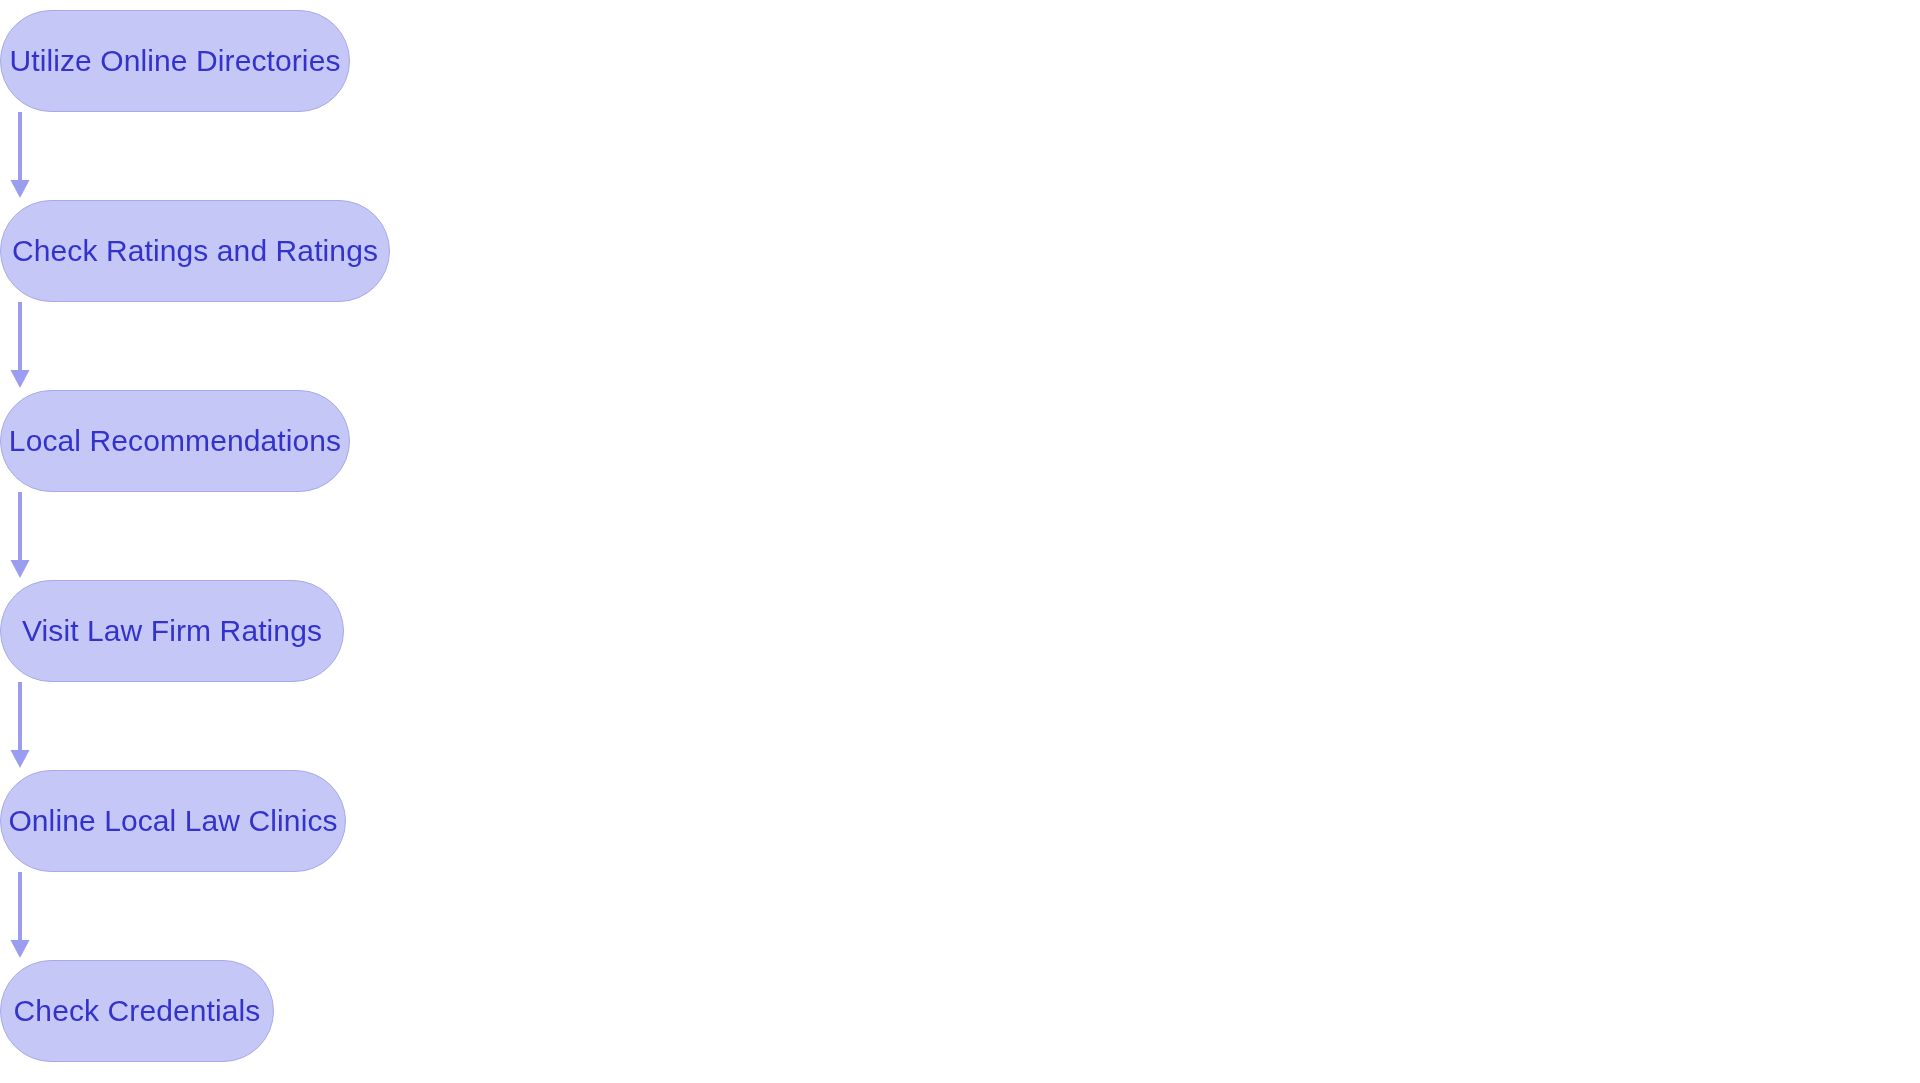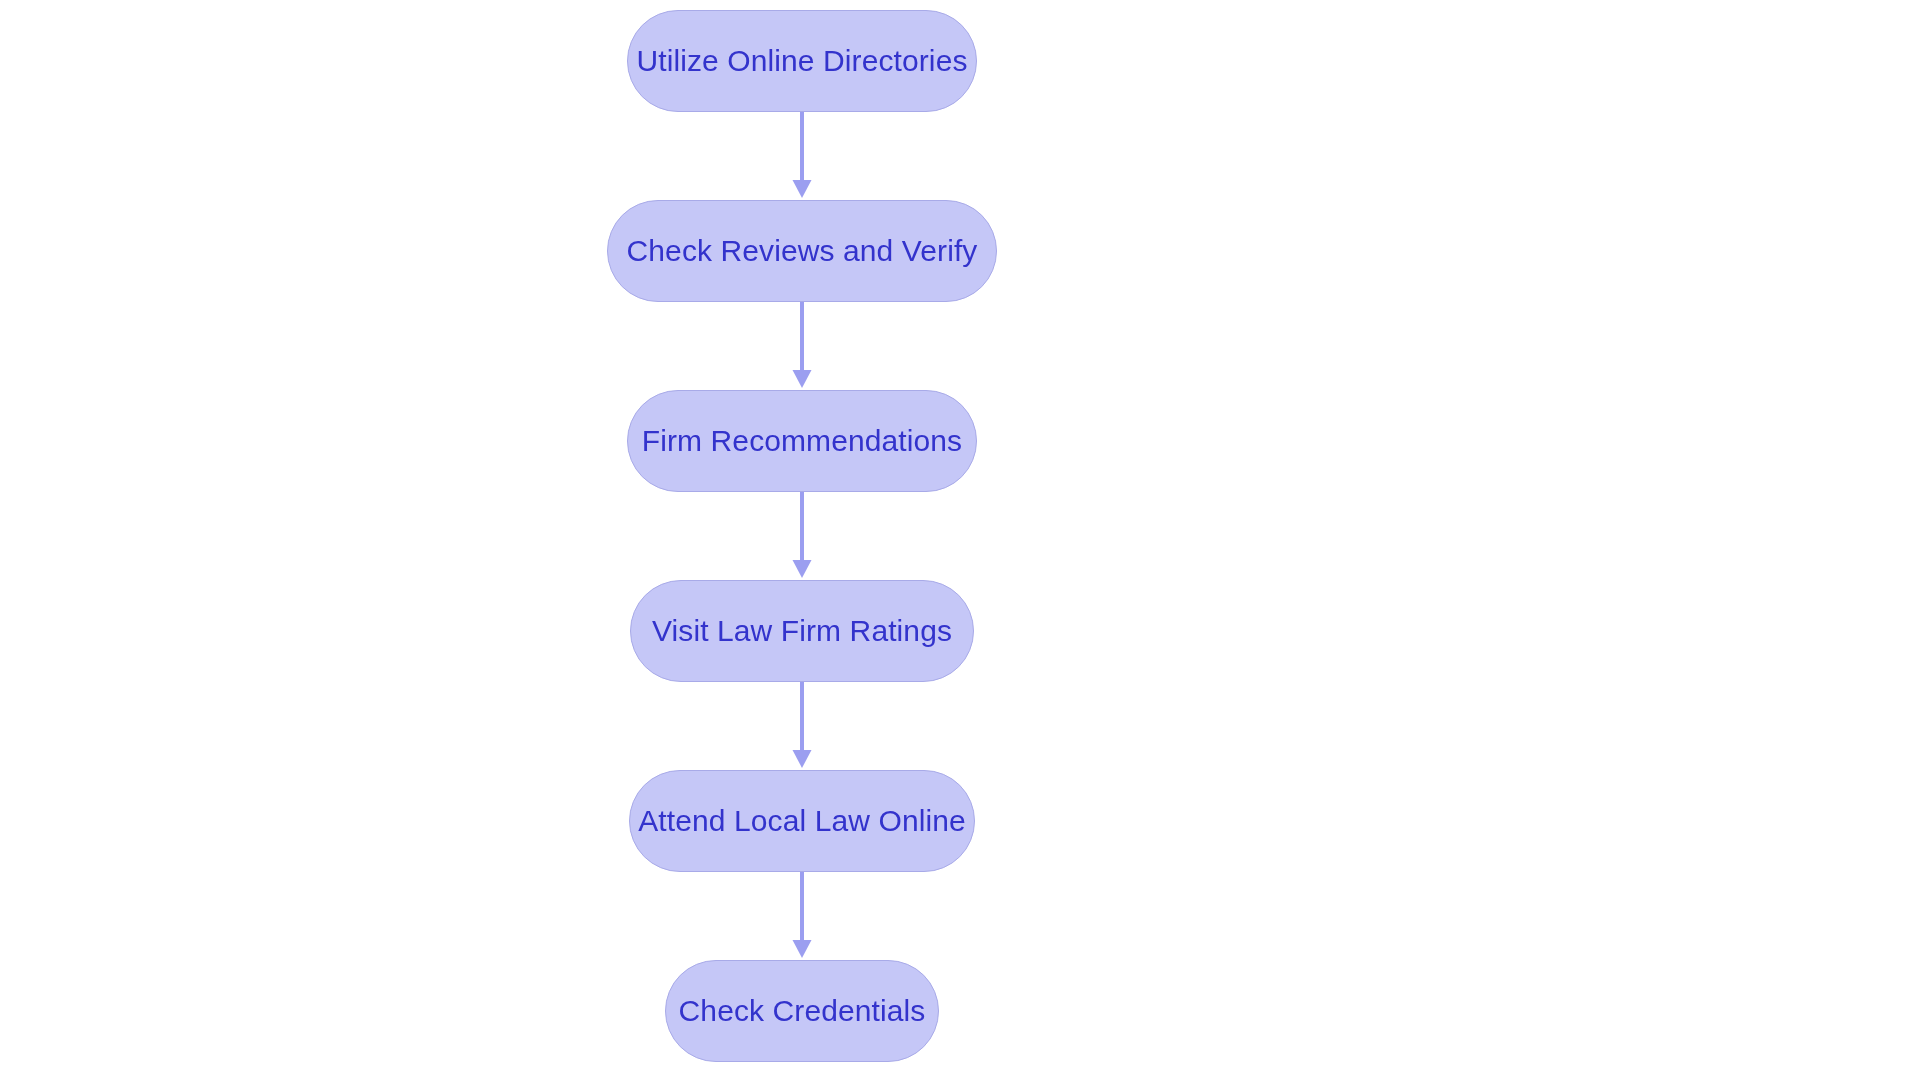--- a/index.html
+++ b/index.html
@@ -20,21 +20,20 @@
     background: #ffffff;
   }
   .flow-column {
     position: absolute;
     left: 0;
     top: 0;
     width: 1604px;
     height: 1083px;
     display: flex;
     flex-direction: column;
-    align-items: center;
     justify-content: flex-start;
     padding-top: 10px;
     box-sizing: border-box;
   }
   .node {
     box-sizing: border-box;
     height: 102px;
     border-radius: 51px;
     background: #c5c7f7;
     border: 1.6px solid #a8aae8;
@@ -83,32 +82,32 @@
     </div>
 
     <div class="connector">
       <svg viewBox="0 0 40 88" xmlns="http://www.w3.org/2000/svg">
         <line x1="20" y1="0" x2="20" y2="72" stroke="#9b9ef0" stroke-width="4"></line>
         <polygon points="20,86 10.5,68 29.5,68" fill="#9b9ef0"></polygon>
       </svg>
     </div>
 
     <div class="node node-w2">
-      <span class="node-label">Check Reviews and Verify</span>
+      <span class="node-label">Check Ratings and Ratings</span>
     </div>
 
     <div class="connector">
       <svg viewBox="0 0 40 88" xmlns="http://www.w3.org/2000/svg">
         <line x1="20" y1="0" x2="20" y2="72" stroke="#9b9ef0" stroke-width="4"></line>
         <polygon points="20,86 10.5,68 29.5,68" fill="#9b9ef0"></polygon>
       </svg>
     </div>
 
     <div class="node node-w3">
-      <span class="node-label">Firm Recommendations</span>
+      <span class="node-label">Local Recommendations</span>
     </div>
 
     <div class="connector">
       <svg viewBox="0 0 40 88" xmlns="http://www.w3.org/2000/svg">
         <line x1="20" y1="0" x2="20" y2="72" stroke="#9b9ef0" stroke-width="4"></line>
         <polygon points="20,86 10.5,68 29.5,68" fill="#9b9ef0"></polygon>
       </svg>
     </div>
 
     <div class="node node-w4">
@@ -116,21 +115,21 @@
     </div>
 
     <div class="connector">
       <svg viewBox="0 0 40 88" xmlns="http://www.w3.org/2000/svg">
         <line x1="20" y1="0" x2="20" y2="72" stroke="#9b9ef0" stroke-width="4"></line>
         <polygon points="20,86 10.5,68 29.5,68" fill="#9b9ef0"></polygon>
       </svg>
     </div>
 
     <div class="node node-w5">
-      <span class="node-label">Attend Local Law Online</span>
+      <span class="node-label">Online Local Law Clinics</span>
     </div>
 
     <div class="connector">
       <svg viewBox="0 0 40 88" xmlns="http://www.w3.org/2000/svg">
         <line x1="20" y1="0" x2="20" y2="72" stroke="#9b9ef0" stroke-width="4"></line>
         <polygon points="20,86 10.5,68 29.5,68" fill="#9b9ef0"></polygon>
       </svg>
     </div>
 
     <div class="node node-w6">

